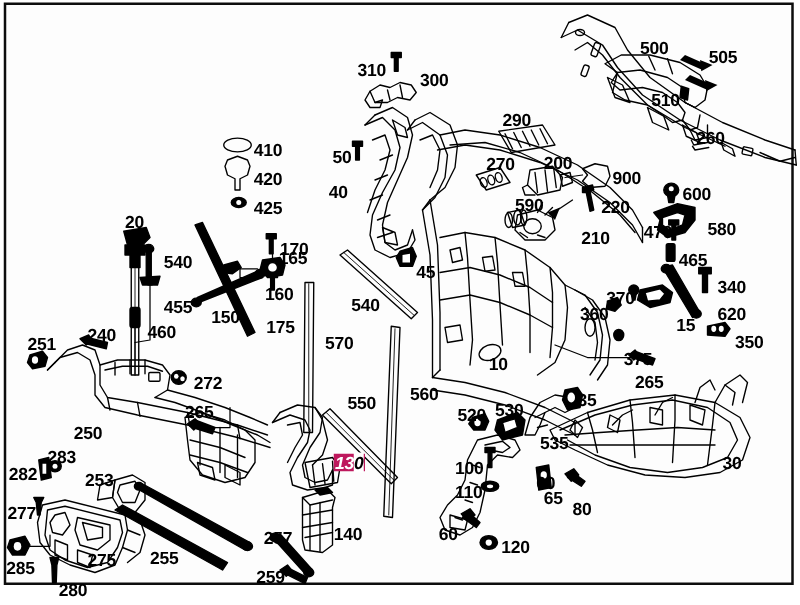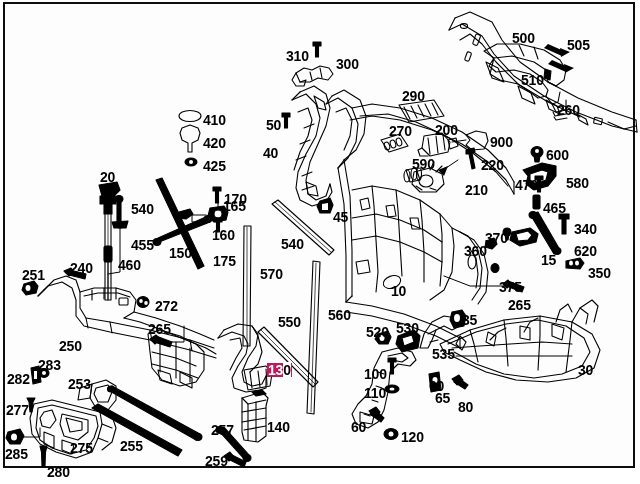--- a/index.html
+++ b/index.html
@@ -29,20 +29,21 @@
     white-space:nowrap;
     line-height:1;
     letter-spacing:-0.2px;
     -webkit-font-smoothing:none;
   }
   .lbl.m  {font-size:14px;}
   .lbl.hl{
     color:#ffffff;
     background:#be185d;
     padding:0 1px;
+    font-style:italic;
   }
   .lbl.hl .tail{
     color:#000000;background:#ffffff;
   }
 </style>
 </head>
 <body>
 
 <div id="diagram-root">
 

